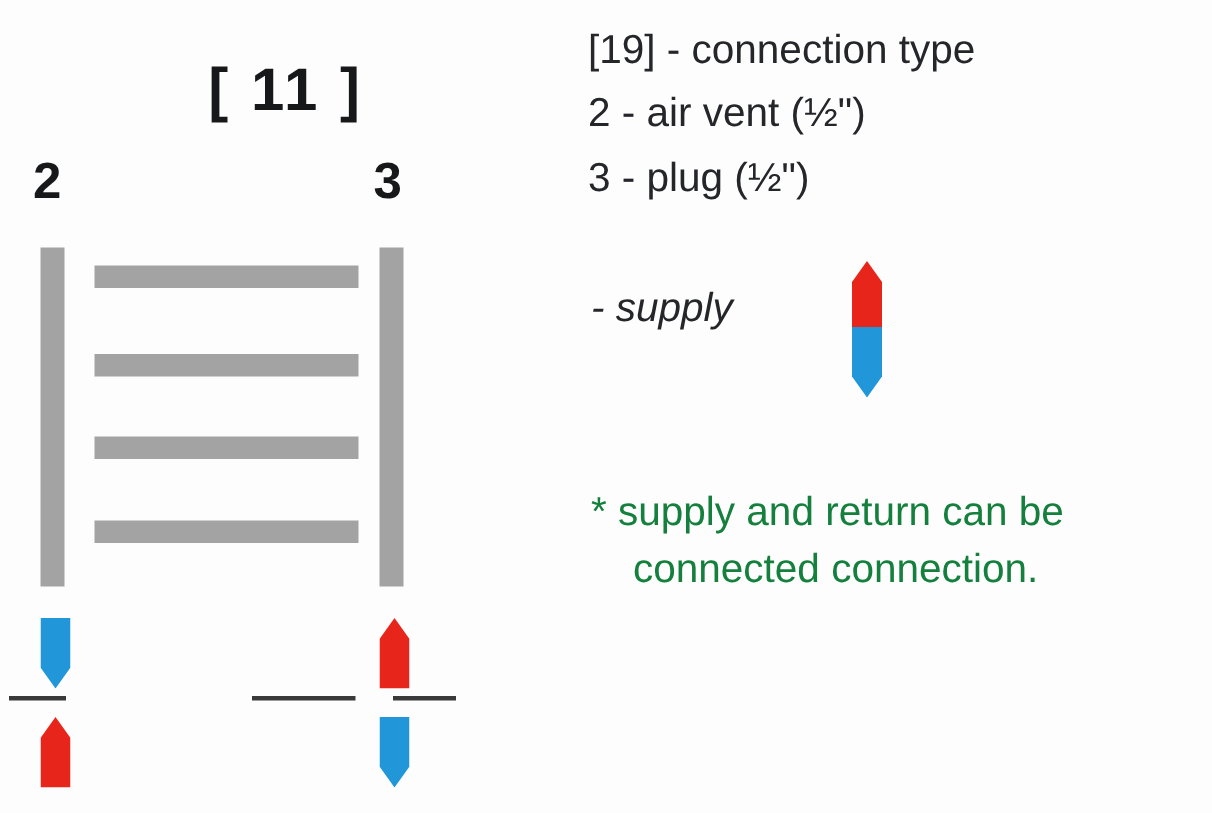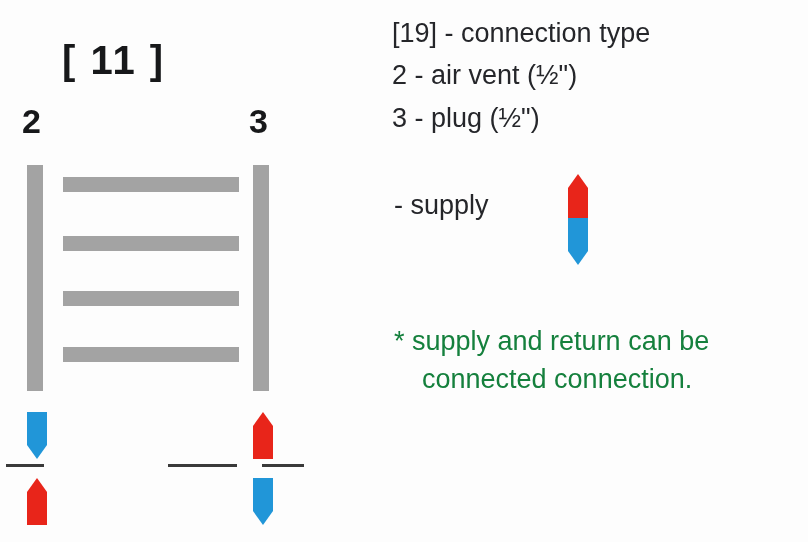--- a/index.html
+++ b/index.html
@@ -24,21 +24,21 @@
     top: 0;
     width: 380px;
     height: 542px;
   }
 
   .conn-title {
     position: absolute;
     left: 62px;
     top: 40px;
     width: 180px;
-    text-align: left;
+    text-align: right;
     font-size: 40px;
     font-weight: bold;
     letter-spacing: 2px;
     color: #17181a;
     line-height: 1;
   }
 
   .port-label {
     position: absolute;
     font-size: 34px;
@@ -114,21 +114,21 @@
   .key-line.k1 { top: 20px; }
   .key-line.k2 { top: 62px; }
   .key-line.k3 { top: 105px; }
 
   .flow-row {
     position: absolute;
     left: 0;
     width: 400px;
     height: 36px;
   }
-  .flow-row.f1 { top: 192px; }
+  .flow-row.f1 { top: 192px; font-style: italic; }
   .flow-row.f2 { top: 236px; }
 
   .flow-label {
     position: absolute;
     left: 2px;
     top: 0;
     font-size: 27px;
     line-height: 1;
     color: #25262a;
     white-space: nowrap;

